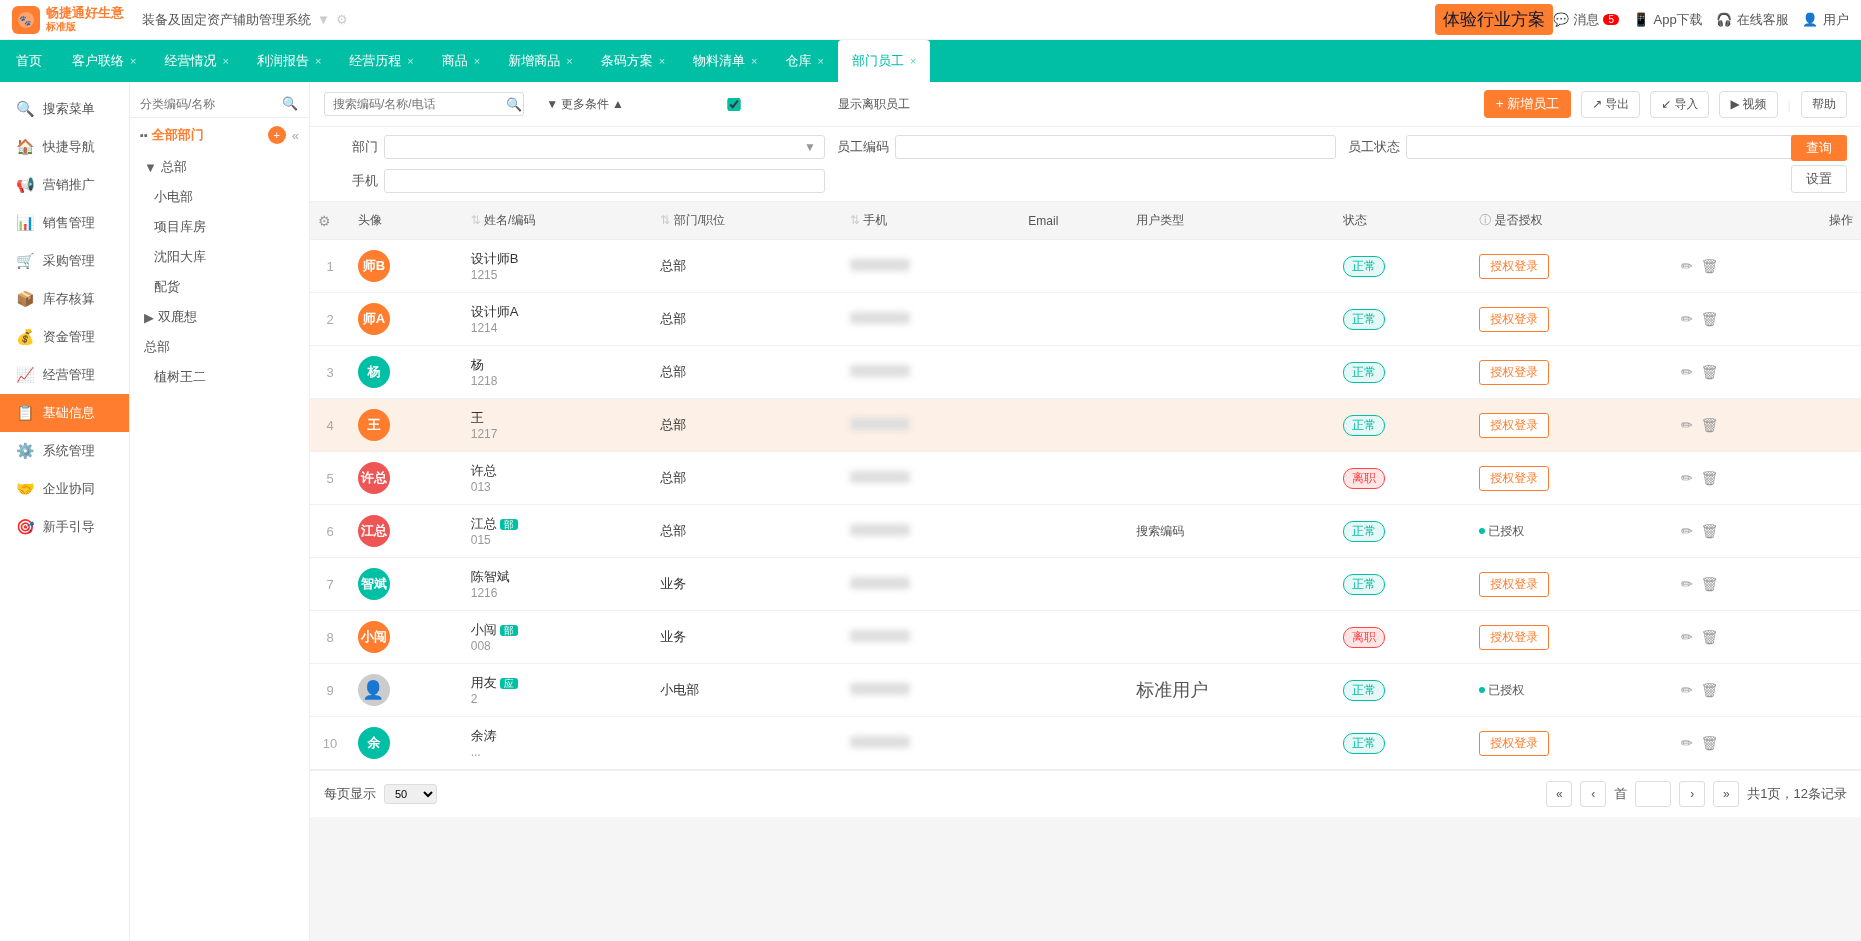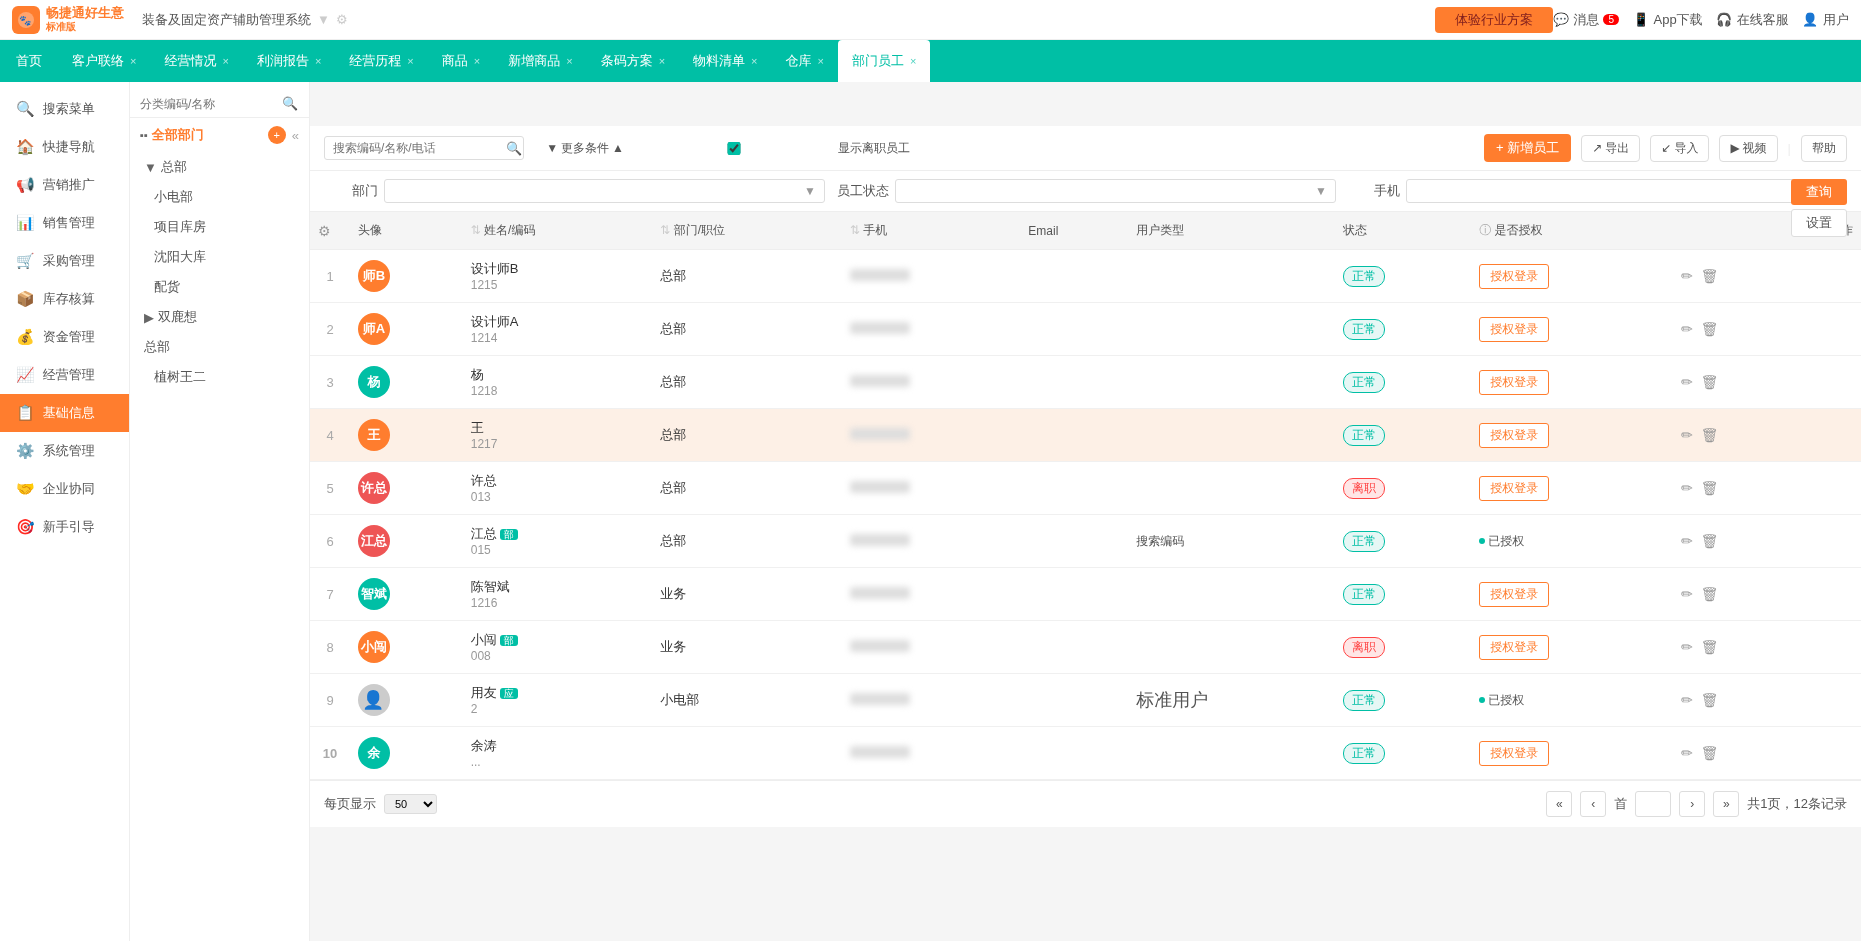--- a/index.html
+++ b/index.html
@@ -5,21 +5,21 @@
     * { box-sizing: border-box; margin: 0; padding: 0; font-family: 'Microsoft YaHei', Arial, sans-serif; }
     body { background: #f5f5f5; font-size: 13px; color: #333; overflow: hidden; }
 
     
     .top-bar { display: flex; align-items: center; background: #fff; height: 40px; padding: 0 12px; border-bottom: 1px solid #eee; }
     .top-bar-logo { display: flex; align-items: center; gap: 6px; font-size: 14px; color: #ff7d2e; font-weight: bold; min-width: 130px; }
     .top-bar-logo .logo-icon { width: 28px; height: 28px; background: #ff7d2e; border-radius: 6px; display: flex; align-items: center; justify-content: center; }
     .top-bar-title { flex: 1; font-size: 13px; color: #555; display: flex; align-items: center; gap: 6px; }
     .top-bar-actions { display: flex; align-items: center; gap: 14px; font-size: 13px; color: #555; }
     .top-bar-actions .action-item { display: flex; align-items: center; gap: 4px; cursor: pointer; }
-    .btn-trial { background: #ff7d2e; color: #7f1d1d; border: none; border-radius: 4px; padding: 4px 20px; font-size: 13px; cursor: pointer; }
+    .btn-trial { background: #ff7d2e; color: #0f172a; border: none; border-radius: 4px; padding: 4px 8px; font-size: 17px; cursor: pointer; }
     .badge { background: #f00; color: #fff; border-radius: 10px; font-size: 10px; padding: 0 4px; min-width: 16px; text-align: center; }
 
     
     .nav-tabs { background: #00bfa5; display: flex; align-items: center; height: 42px; padding: 0 0 0 0; overflow: hidden; }
     .nav-tab { padding: 0 14px; height: 42px; display: flex; align-items: center; color: #fff; cursor: pointer; font-size: 13px; white-space: nowrap; position: relative; }
     .nav-tab.active { background: #fff; color: #00bfa5; border-radius: 4px 4px 0 0; }
     .nav-tab .close-icon { margin-left: 6px; font-size: 11px; opacity: 0.7; }
     .nav-tab.home { padding: 0 16px; }
 
     
@@ -40,21 +40,21 @@
     .dept-search input { border: none; outline: none; flex: 1; font-size: 12px; }
     .dept-header { display: flex; align-items: center; justify-content: space-between; padding: 8px 10px 4px; }
     .dept-header-left { display: flex; align-items: center; gap: 4px; font-size: 12px; color: #ff7d2e; font-weight: bold; }
     .dept-header-icon { width: 18px; height: 18px; border-radius: 50%; background: #ff7d2e; color: #fff; font-size: 10px; display: flex; align-items: center; justify-content: center; cursor: pointer; }
     .dept-tree { padding: 4px 0; }
     .dept-tree-item { padding: 6px 14px; font-size: 13px; color: #555; cursor: pointer; display: flex; align-items: center; gap: 4px; }
     .dept-tree-item.level1 { font-size: 13px; }
     .dept-tree-item.level2 { padding-left: 24px; font-size: 13px; }
 
     
-    .main-panel { flex: 1; overflow-y: auto; background: #f5f5f5; margin-top: 44px; }
+    .main-panel { flex: 1; overflow-y: auto; background: #f5f5f5; }
     .toolbar { background: #fff; padding: 8px 14px; display: flex; align-items: center; gap: 10px; border-bottom: 1px solid #eee; }
     .toolbar input { border: 1px solid #ddd; border-radius: 3px; padding: 4px 8px; font-size: 12px; outline: none; width: 200px; }
     .toolbar .more-btn { display: flex; align-items: center; gap: 3px; color: #555; font-size: 12px; cursor: pointer; }
     .toolbar .show-resign { display: flex; align-items: center; gap: 4px; font-size: 12px; color: #555; }
     .toolbar-right { margin-left: auto; display: flex; gap: 10px; align-items: center; }
     .btn-add { background: #ff7d2e; color: #fff; border: none; border-radius: 4px; padding: 5px 12px; font-size: 13px; cursor: pointer; display: flex; align-items: center; gap: 4px; }
     .btn-outline { border: 1px solid #ddd; background: #fff; color: #555; border-radius: 4px; padding: 4px 10px; font-size: 12px; cursor: pointer; display: flex; align-items: center; gap: 3px; }
 
     
     .filter-row { background: #fff; padding: 8px 14px; border-bottom: 1px solid #eee; display: grid; grid-template-columns: 1fr 1fr 1fr; gap: 10px; position: relative; }
@@ -292,20 +292,24 @@
         </div>
       </div>
 
       <div class="filter-row">
         <div class="filter-item">
           <span class="filter-label">部门</span>
           <div class="filter-input" style="flex:1;display:flex;align-items:center;justify-content:space-between;">
             <span style="color:#ccc;"></span>
             <span>▼</span>
           </div>
+        </div>
+        <div class="filter-item">
+          <span class="filter-label">员工编码</span>
+          <input type="text" class="filter-input text-input" style="flex: 1 1 0%;">
         </div>
         <div class="filter-item">
           <span class="filter-label">员工状态</span>
           <div class="filter-input" style="flex:1;display:flex;align-items:center;justify-content:space-between;">
             <span style="color:#ccc;"></span>
             <span>▼</span>
           </div>
         </div>
         <div class="filter-item">
           <span class="filter-label">手机</span>
@@ -584,21 +588,21 @@
                   </div>
                 </td>
     <td>
       <div class="op-icons">
         <span class="op-icon">✏</span>
         <span class="op-icon">🗑</span>
       </div>
     </td>
   </tr>
               <tr>
-    <td style="color:#aaa;text-align:center;width:40px;font-weight:bold;">10</td>
+    <td style="color:#aaa;text-align:center;width:40px;">10</td>
     <td>
                   <div class="avatar" style="background:#00bfa5">余</div>
                 </td>
     <td>
       <div class="name-code">
         <span class="name">余涛</span>
         <span class="code">...</span>
       </div>
     </td>
     <td></td>

